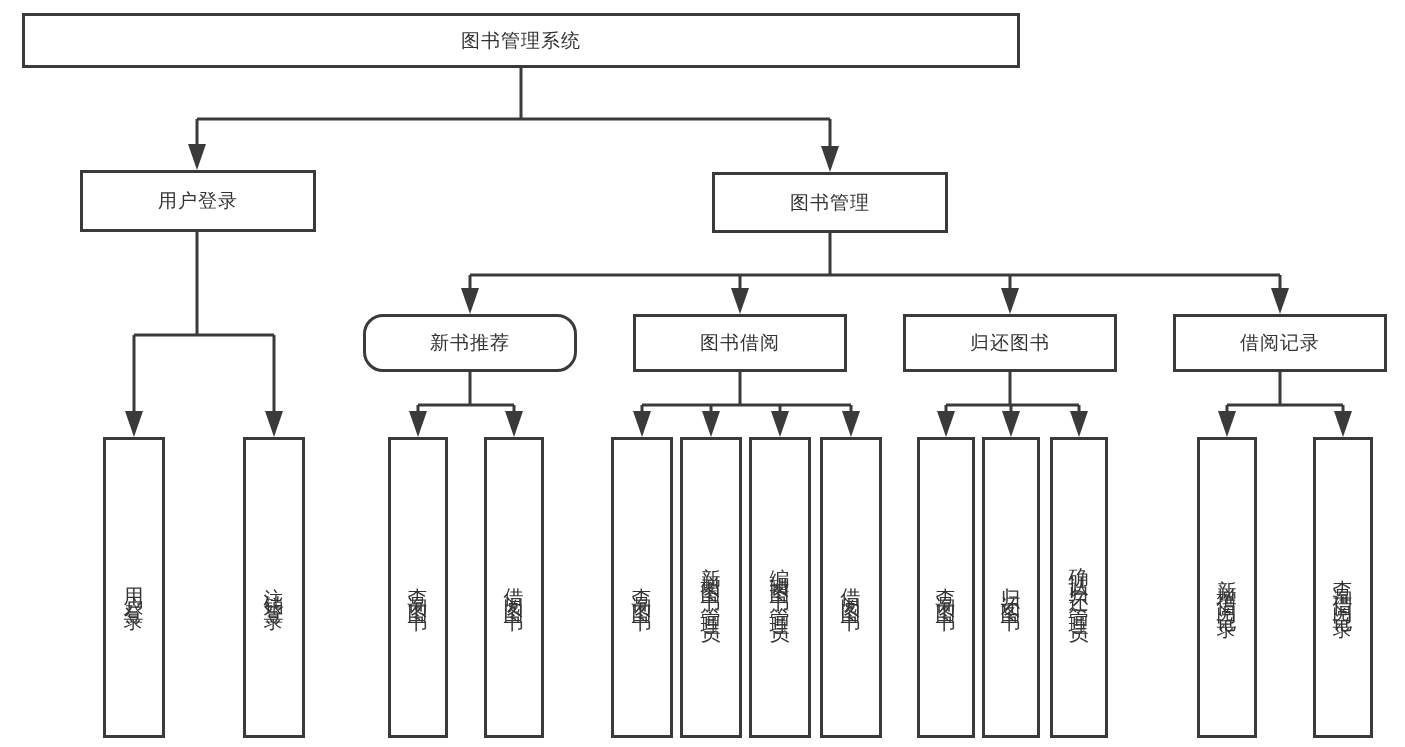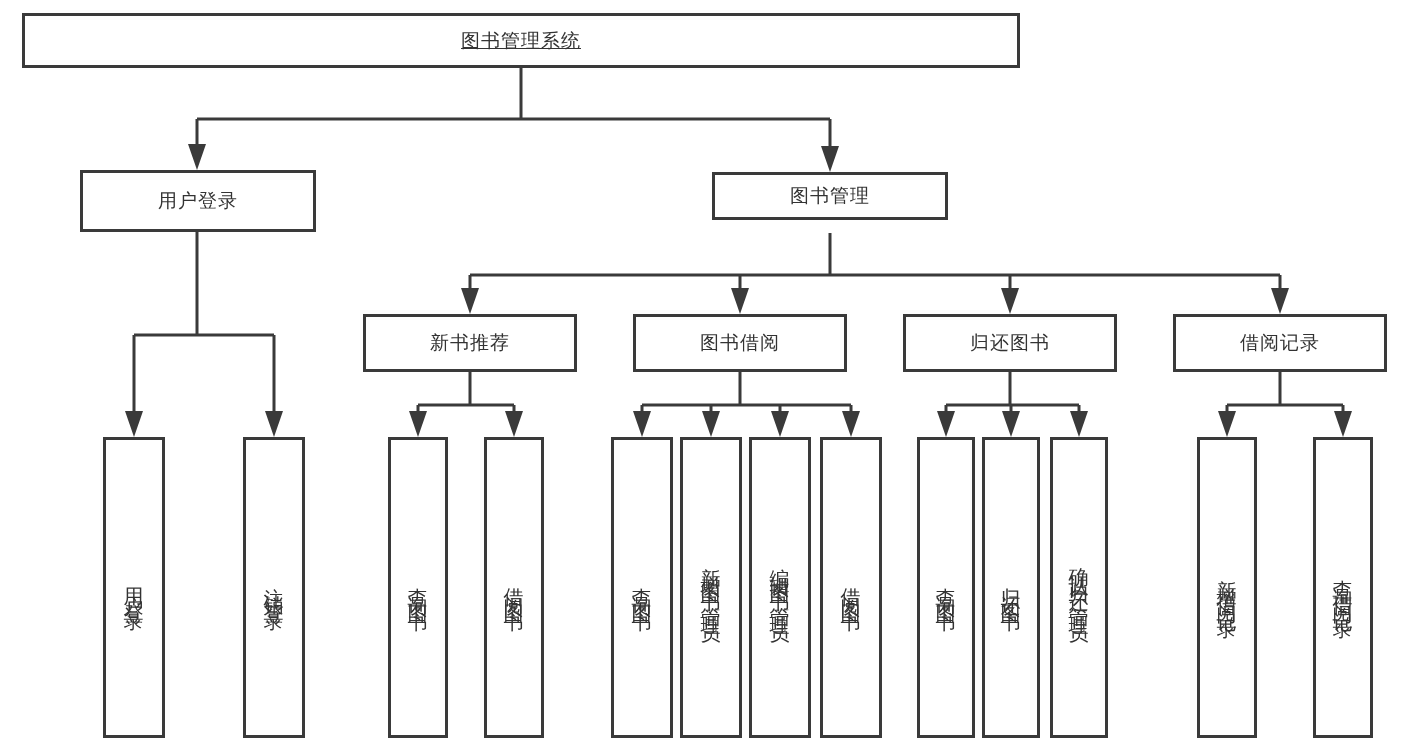--- a/index.html
+++ b/index.html
@@ -22,25 +22,25 @@
     box-sizing: border-box;
     background: #ffffff;
     border: 3px solid #3a3a3a;
     color: #333333;
     display: flex;
     align-items: center;
     justify-content: center;
     text-align: center;
   }
   .h-box { font-size: 19px; letter-spacing: 1px; }
-  .root-box  { left: 22px;  top: 13px;  width: 998px; height: 55px; text-decoration: underline; }
+  .root-box  { left: 22px;  top: 13px;  width: 998px; height: 55px; }
   .l2-a      { left: 80px;  top: 170px; width: 236px; height: 62px; }
-  .l2-b      { left: 712px; top: 172px; width: 236px; height: 48px; }
+  .l2-b      { left: 712px; top: 172px; width: 236px; height: 61px; }
   .l3        { top: 314px; width: 214px; height: 58px; }
-  .l3-a { left: 363px; }
+  .l3-a { left: 363px; border-radius: 20px; }
   .l3-b { left: 633px; }
   .l3-c { left: 903px; }
   .l3-d { left: 1173px; }
   .leaf {
     top: 437px;
     height: 301px;
     font-size: 20px;
     writing-mode: vertical-rl;
     text-orientation: mixed;
     letter-spacing: 8px;

